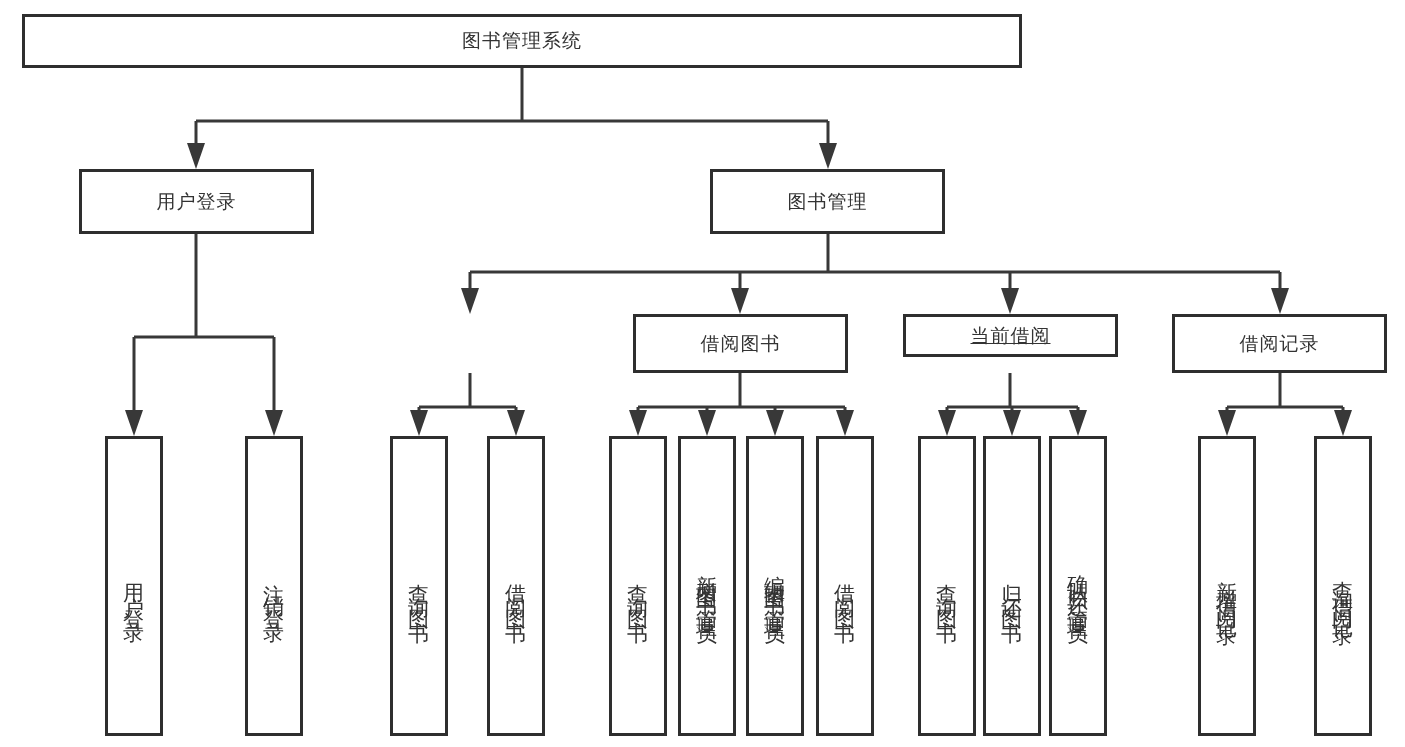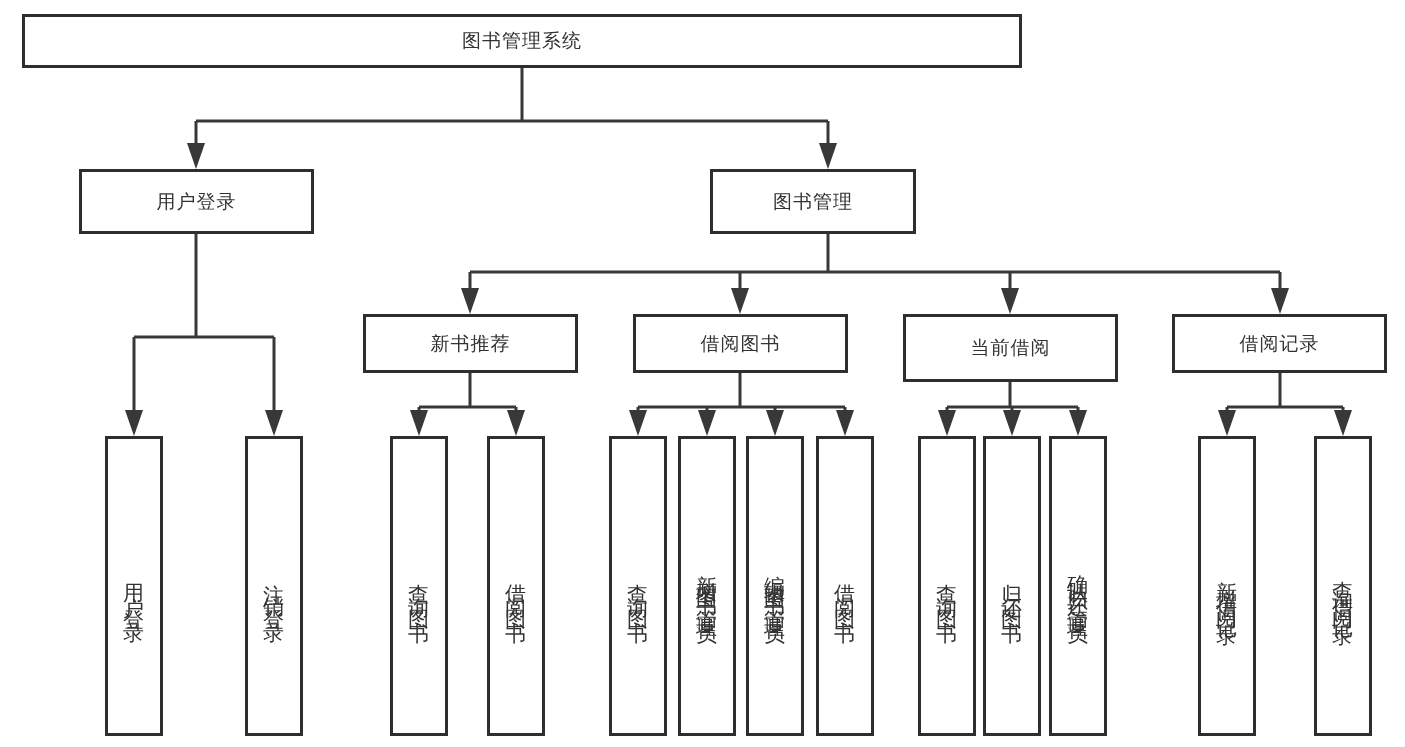--- a/index.html
+++ b/index.html
@@ -110,31 +110,28 @@
     </g>
   </svg>
 
   <div class="node hnode" style="left:22px; top:14px; width:1000px; height:54px;">
     <span>图书管理系统</span>
   </div>
 
   <div class="node hnode" style="left:79px; top:169px; width:235px; height:65px;">
     <span>用户登录</span>
   </div>
-  <div class="node hnode" style="left:710px; top:169px; width:206px; height:65px;">
+  <div class="node hnode" style="left:710px; top:169px; width:235px; height:65px;">
     <span>图书管理</span>
   </div>
 
-  <div class="node hnode" style="left:363px; top:314px; width:215px; height:59px;">
-    <span>新书推荐</span>
-  </div>
   <div class="node hnode" style="left:633px; top:314px; width:215px; height:59px;">
     <span>借阅图书</span>
   </div>
-  <div class="node hnode" style="left:903px; top:314px; width:215px; height:68px;">
+  <div class="node hnode" style="left:903px; top:314px; width:215px; height:43px;text-decoration:underline;">
     <span>当前借阅</span>
   </div>
   <div class="node hnode" style="left:1172px; top:314px; width:215px; height:59px;">
     <span>借阅记录</span>
   </div>
 
   <div class="node vnode" style="left:105px; top:436px; width:58px; height:300px;">
     <span class="vlabel ls4">用户登录</span>
   </div>
   <div class="node vnode" style="left:245px; top:436px; width:58px; height:300px;">

